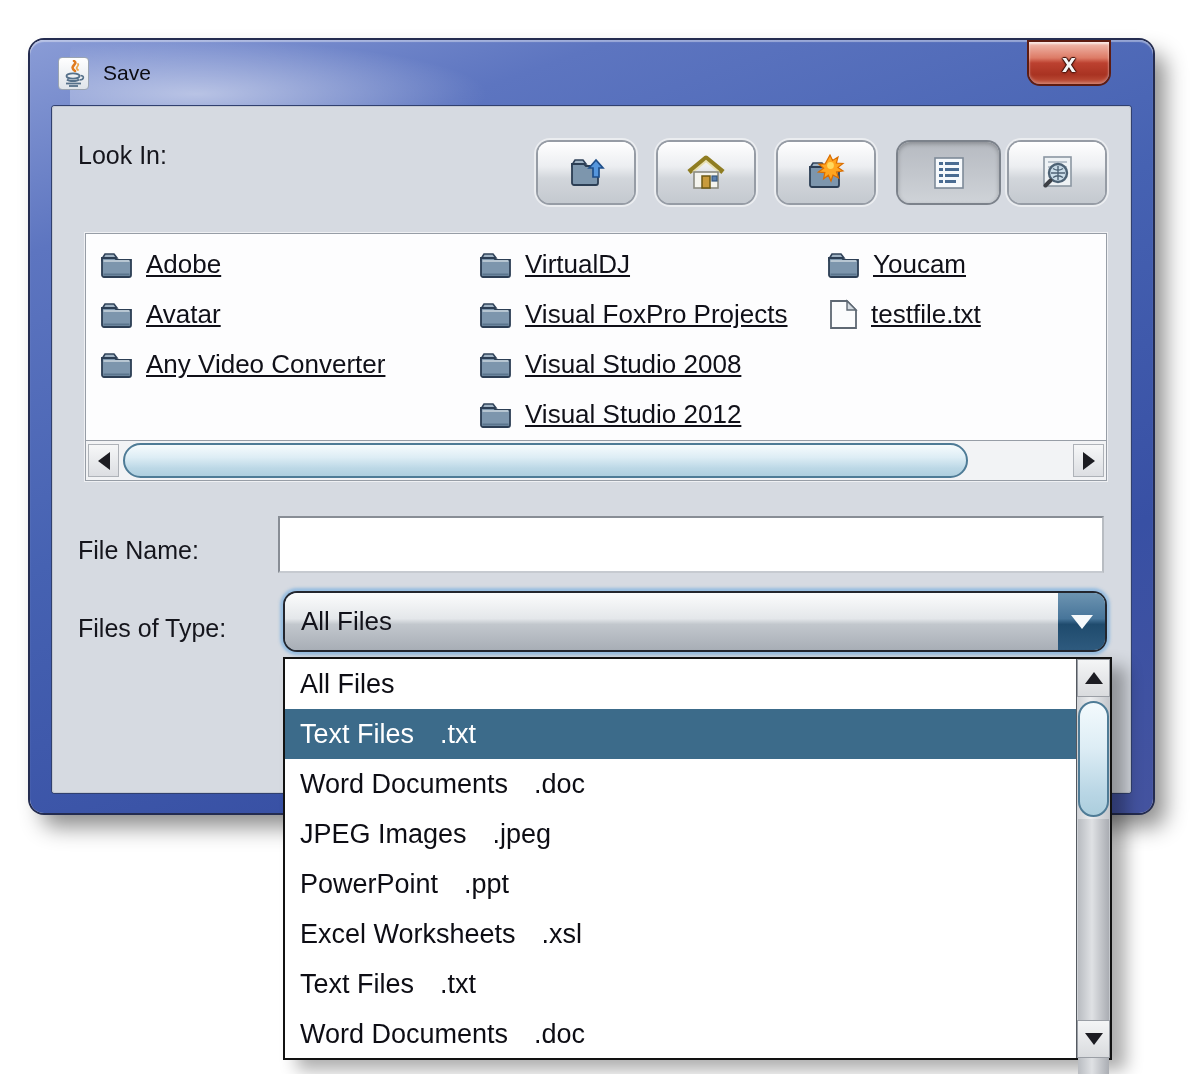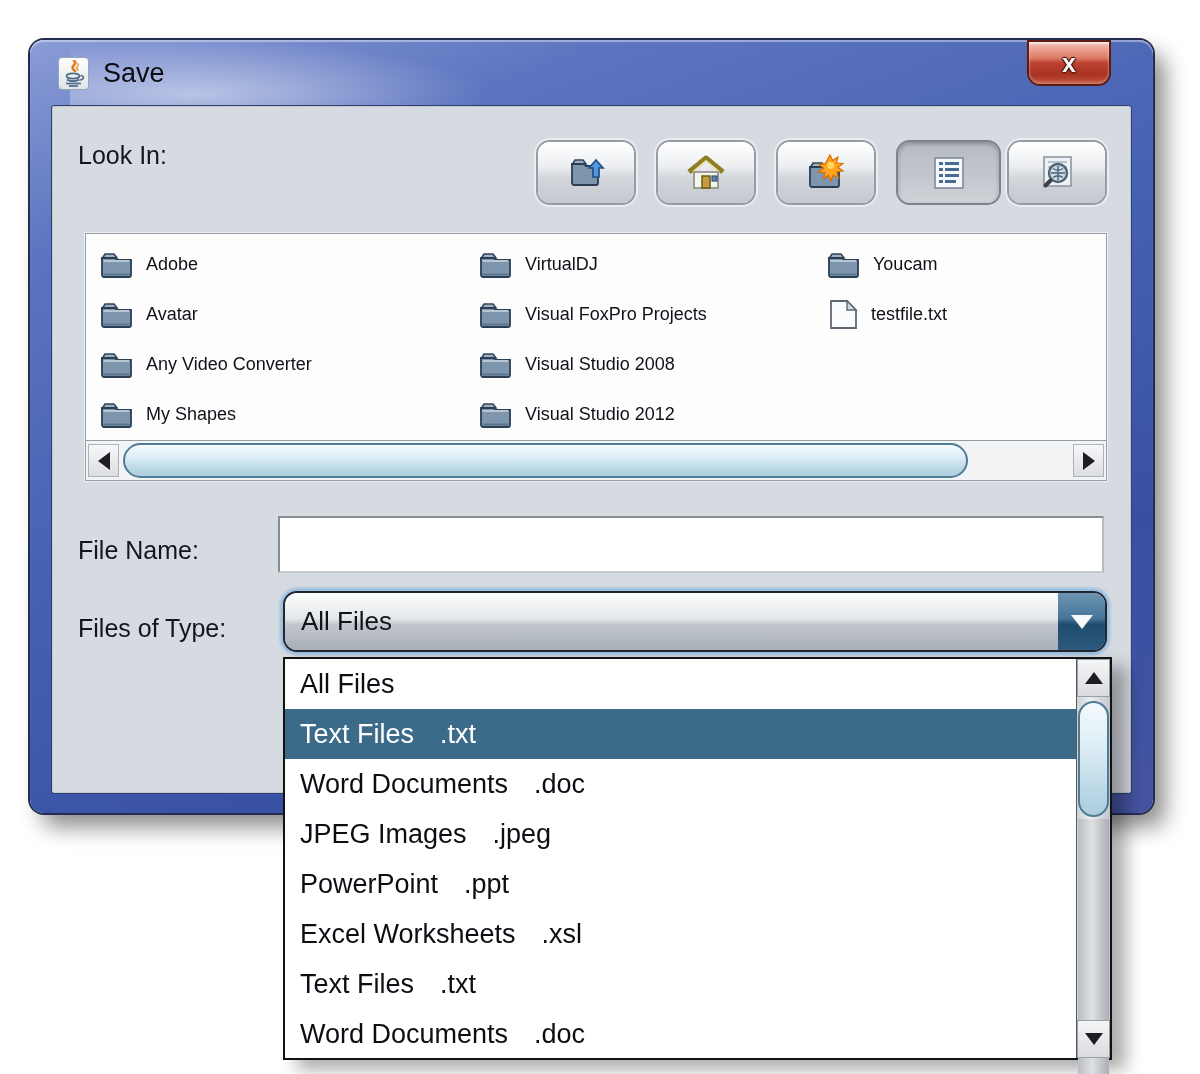--- a/index.html
+++ b/index.html
@@ -15,21 +15,21 @@
   }
   .window::before { content:""; position:absolute; left:40px; top:0; width:420px; height:90px;
     background:radial-gradient(ellipse at 30% 60%, rgba(255,255,255,.5), rgba(255,255,255,0) 70%);
     border-radius:14px; pointer-events:none; }
 
   .titlebar { position:absolute; left:24px; top:0; right:140px; height:66px;
     display:flex; align-items:center; }
   .java-badge { width:31px; height:33px; margin:0 14px 0 4px; border-radius:4px;
     background:linear-gradient(180deg,#ffffff,#dfe4ea); border:1px solid #9aa4b2;
     display:flex; align-items:center; justify-content:center; }
-  .win-title { font-size:27px; color:#0b0b12; }
+  .win-title { font-size:21px; color:#0b0b12; }
 
   .close-btn { position:absolute; top:2px; right:44px; width:80px; height:42px;
     border-radius:0 0 11px 11px;
     background:linear-gradient(180deg,#f2beb2 0%,#dd7b66 38%,#bc4130 50%,#a93322 78%,#c2553d 100%);
     box-shadow:0 0 0 2px #5e1c11, inset 0 2px 2px rgba(255,255,255,.65), inset 0 -2px 3px rgba(255,255,255,.25);
     display:flex; align-items:center; justify-content:center; cursor:pointer; }
   .close-x { font-size:25px; font-weight:bold; color:#f5f5f5; line-height:1;
     text-shadow:0 1px 2px #3a0d06, 0 -1px 1px #3a0d06, 1px 0 1px #3a0d06, -1px 0 1px #3a0d06; }
 
   .content { position:absolute; left:22px; right:22px; top:66px; bottom:20px;
@@ -60,21 +60,21 @@
     box-shadow:0 0 0 2px #7c828b, inset 0 2px 4px rgba(0,0,0,.25); }
   .tb1{left:486px;} .tb2{left:606px;} .tb3{left:726px;} .tb4{left:846px;} .tb5{left:957px;}
 
   
   .file-panel { position:absolute; left:33px; top:127px; width:1022px; height:248px;
     background:#fdfdfe; border:1px solid #979da6; box-shadow:0 0 0 1px rgba(255,255,255,.6); }
   .fcol { position:absolute; top:5px; display:flex; flex-direction:column; }
   .fcol1{left:14px;} .fcol2{left:393px;} .fcol3{left:741px;}
   .fitem { height:50px; display:flex; align-items:center; cursor:pointer; }
   .fitem svg { flex:0 0 auto; }
-  .fitem .fname { font-size:18px; margin-left:13px; white-space:nowrap; color:#101018; }
+  .fitem .fname { font-size:26px; margin-left:13px; white-space:nowrap; color:#101018;text-decoration:underline; }
 
   .hscroll { position:absolute; left:0; right:0; bottom:0; height:40px;
     border-top:1px solid #979da6; background:#f2f3f5; }
   .hs-btn { position:absolute; top:3px; width:31px; height:33px; border:1px solid #aeb2b8;
     background:linear-gradient(180deg,#f6f7f8,#dcdee2); display:flex; align-items:center; justify-content:center; cursor:pointer; }
   .hs-left{left:2px;} .hs-right{right:2px;}
   .tri-l { width:0;height:0;border-top:9px solid transparent;border-bottom:9px solid transparent;border-right:12px solid #1c1c22; }
   .tri-r { width:0;height:0;border-top:9px solid transparent;border-bottom:9px solid transparent;border-left:12px solid #1c1c22; }
   .hs-thumb { position:absolute; left:37px; top:2px; width:845px; height:35px; border-radius:18px;
     background:linear-gradient(180deg,#f6fbfd 0%,#ddedf5 40%,#bcd8e6 75%,#aecfdf 100%);
@@ -233,26 +233,20 @@
                 <use href="#ic-folder"></use>
               </svg>
             <span class="fname">Avatar</span>
           </div>
           <div class="fitem">
             <svg width="33" height="29" viewBox="0 0 33 29">
                 <use href="#ic-folder"></use>
               </svg>
             <span class="fname">Any Video Converter</span>
           </div>
-          <div class="fitem">
-            <svg width="33" height="29" viewBox="0 0 33 29">
-                <use href="#ic-folder"></use>
-              </svg>
-            <span class="fname">My Shapes</span>
-          </div>
         </div>
 
         <div class="fcol fcol2">
           <div class="fitem">
             <svg width="33" height="29" viewBox="0 0 33 29">
                 <use href="#ic-folder"></use>
               </svg>
             <span class="fname">VirtualDJ</span>
           </div>
           <div class="fitem">

